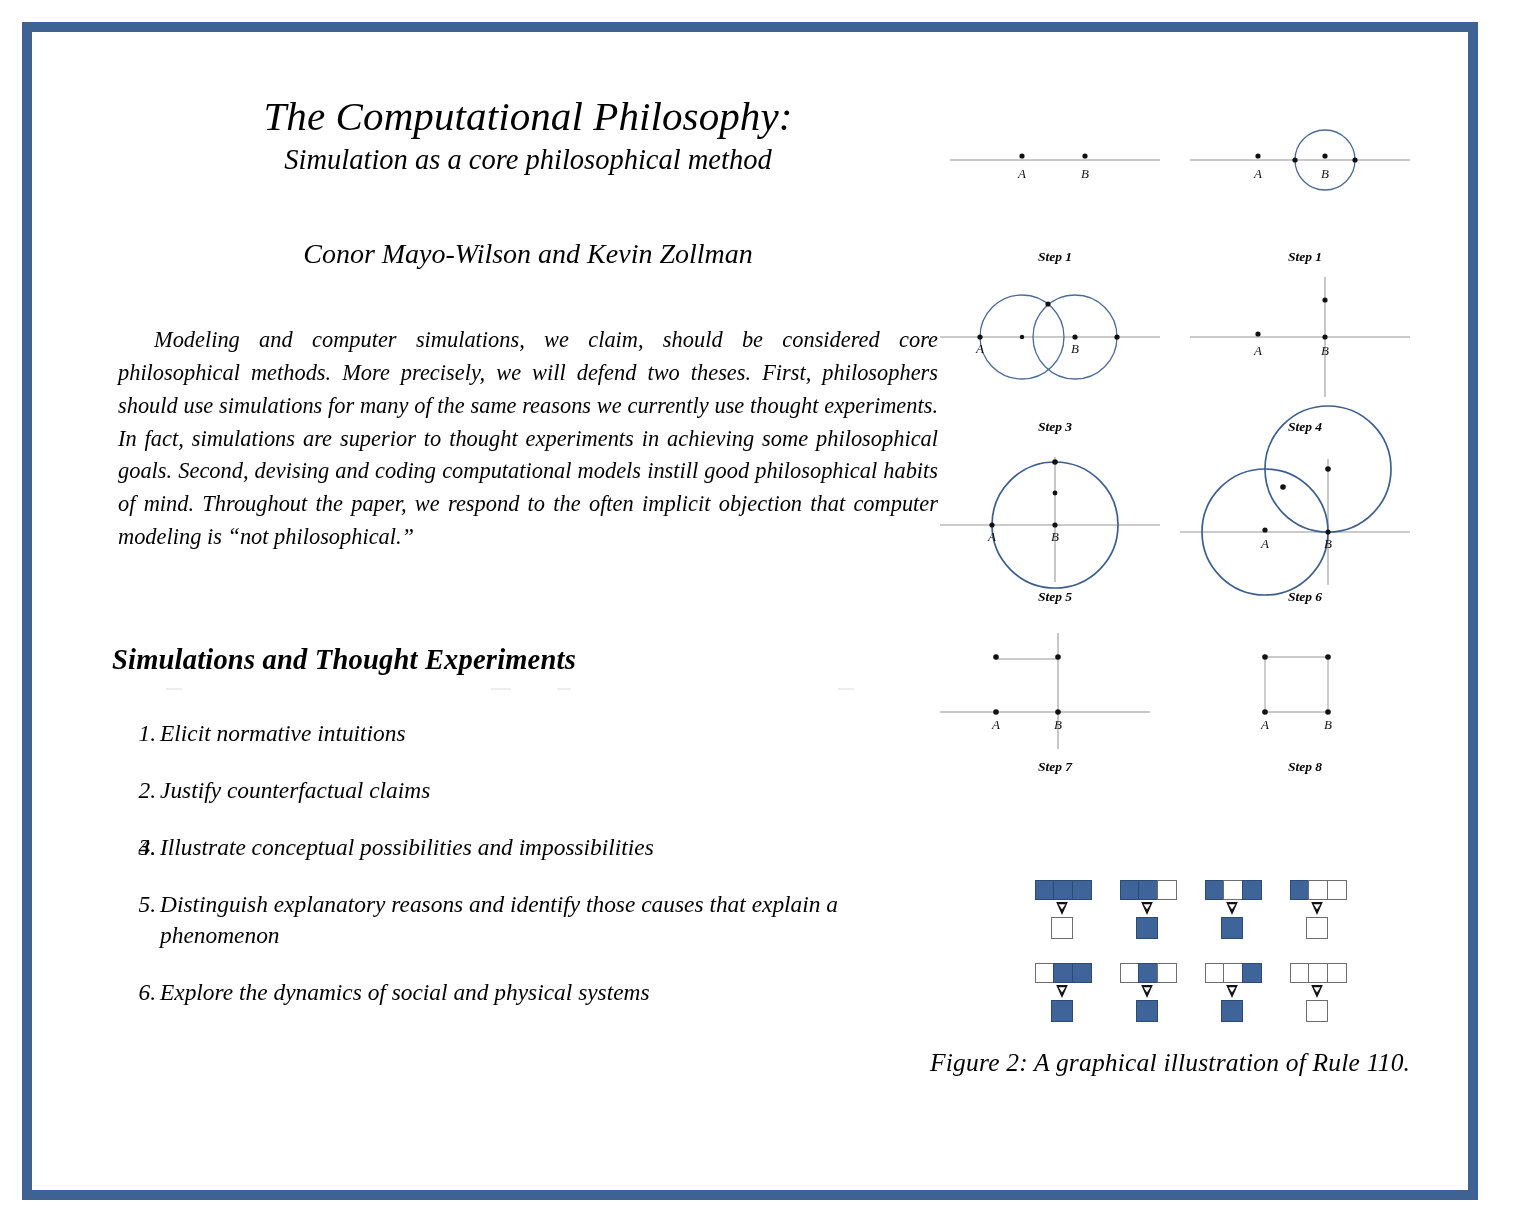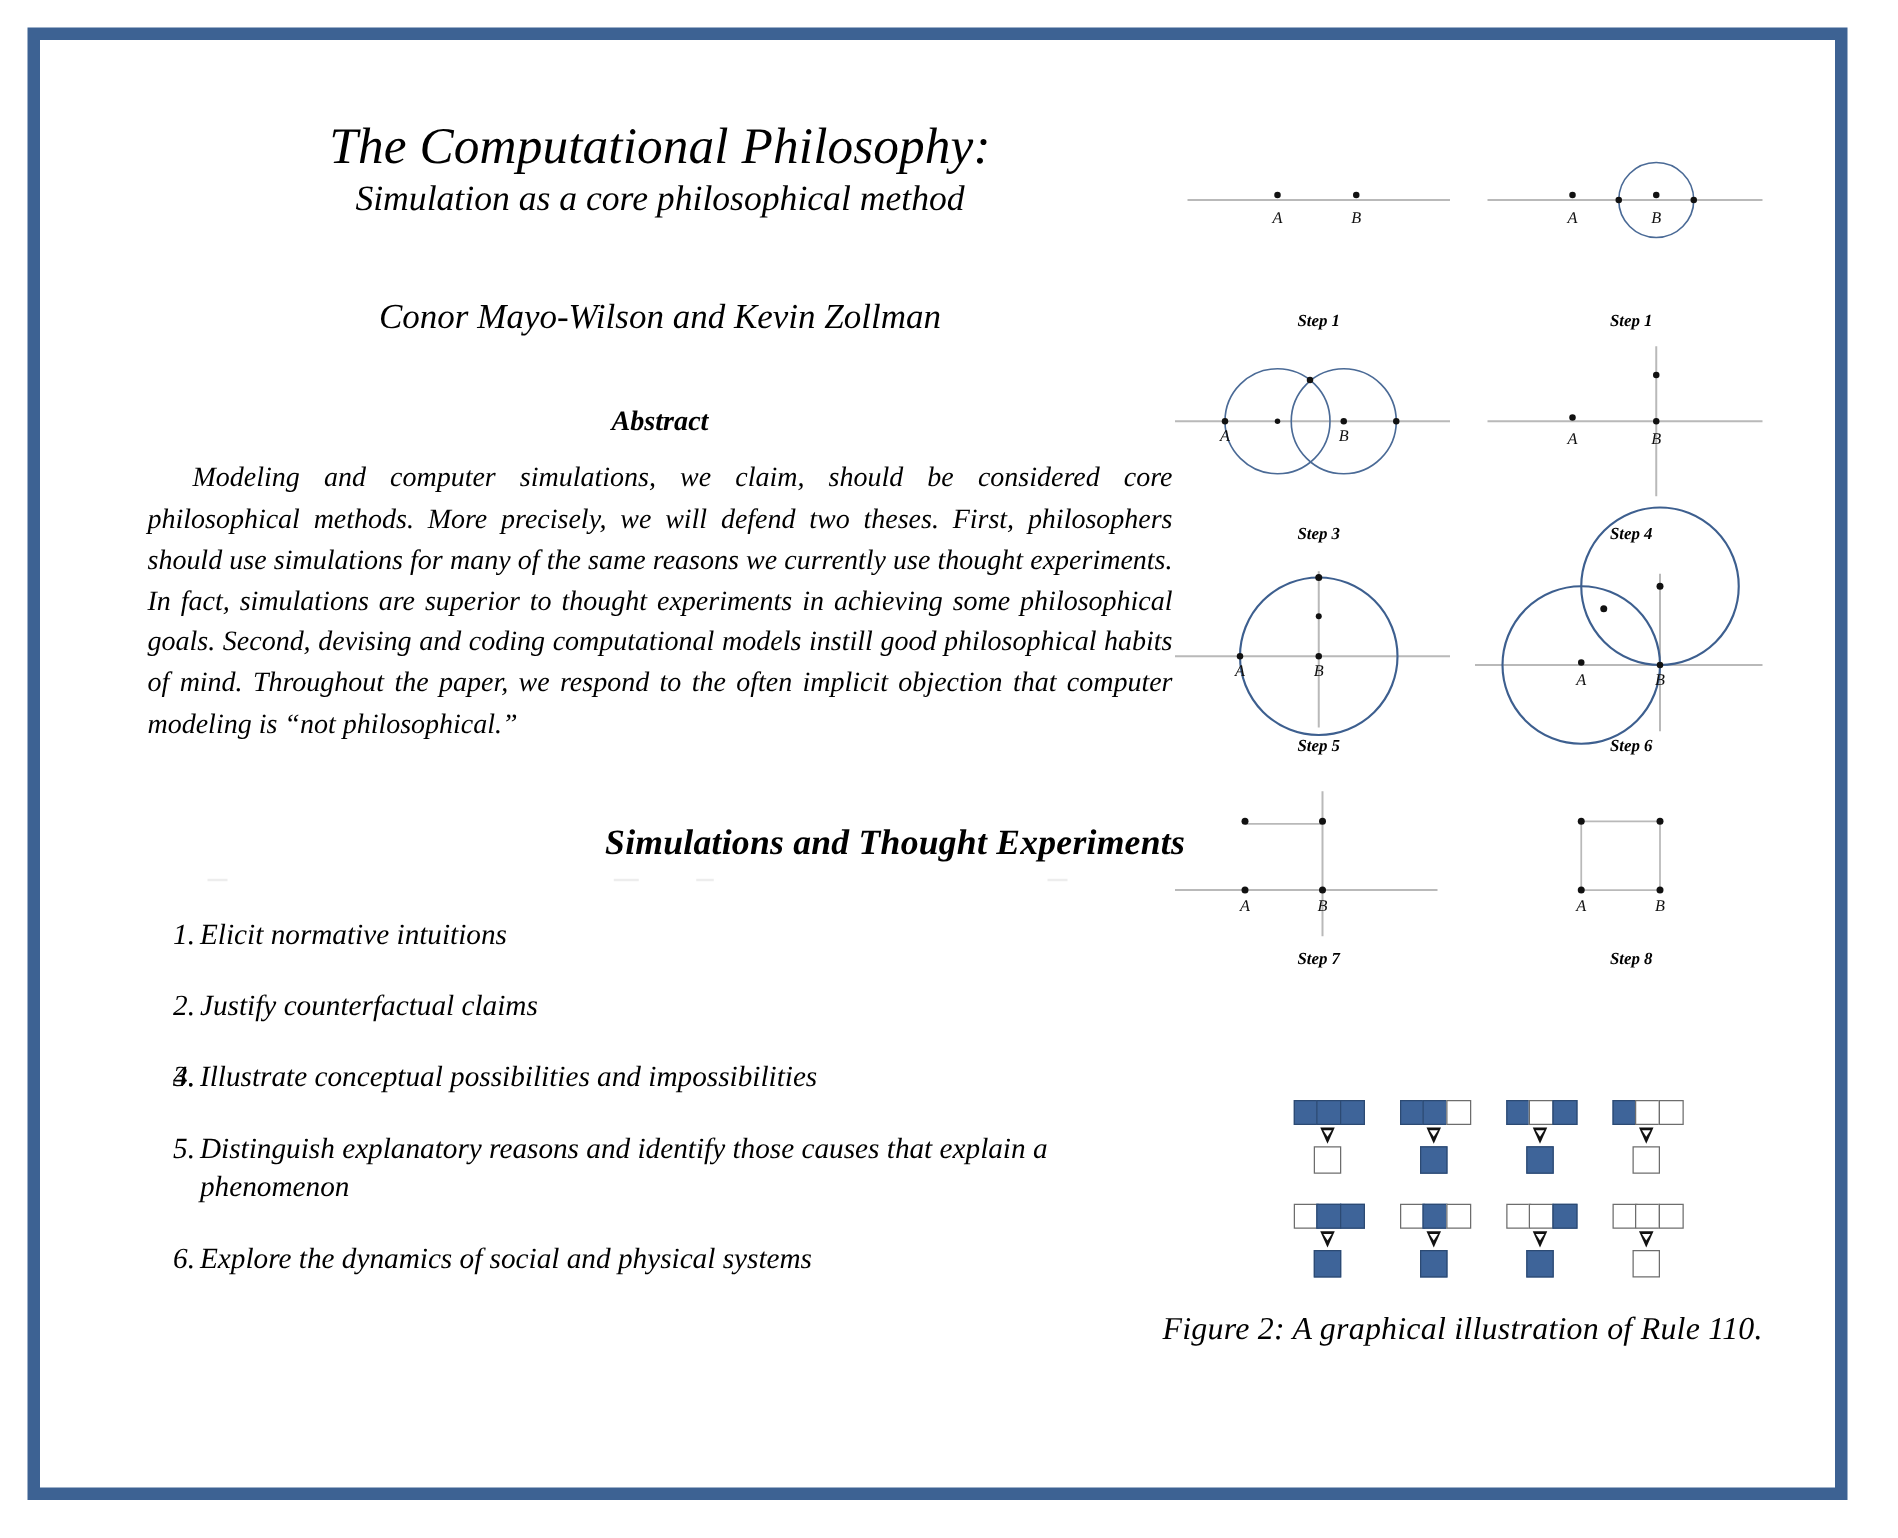--- a/index.html
+++ b/index.html
@@ -84,26 +84,25 @@
   }
   #abstract-text {
     font-size: 22.4px;
     line-height: 1.465;
     text-align: justify;
     text-indent: 36px;
     hyphens: manual;
   }
 
   #section-heading {
-    margin-top: 63px;
+    margin-top: 90px;
     margin-left: 4px;
     font-size: 28.5px;
     font-weight: bold;
     letter-spacing: 0.2px;
-    text-align: right;
   }
 
   
   #ghost-row {
     position: relative;
     height: 22px;
     margin-top: 2px;
   }
   #ghost-row span {
     position: absolute;
@@ -245,21 +244,20 @@
 
   <div id="left-column">
 
     <div id="title-block">
       <div id="paper-title">The Computational Philosophy:</div>
       <div id="paper-subtitle">Simulation as a core philosophical method</div>
       <div id="paper-authors">Conor Mayo-Wilson and Kevin Zollman</div>
     </div>
 
     <div id="abstract-block">
-      <div id="abstract-heading">Abstract</div>
       <div id="abstract-text">Modeling and computer simulations, we claim, should be considered core philosophical methods. More precisely, we will defend two theses. First, philosophers should use simulations for many of the same reasons we currently use thought experiments. In fact, simulations are superior to thought experiments in achieving some philosophical goals. Second, devising and coding computational models instill good philosophical habits of mind. Throughout the paper, we respond to the often implicit objection that computer modeling is “not philosophical.”</div>
     </div>
 
     <div id="section-heading">Simulations and Thought Experiments</div>
 
     <div id="ghost-row">
       <span class="g1"></span>
         <span class="g2"></span>
         <span class="g3"></span>
         <span class="g4"></span>

